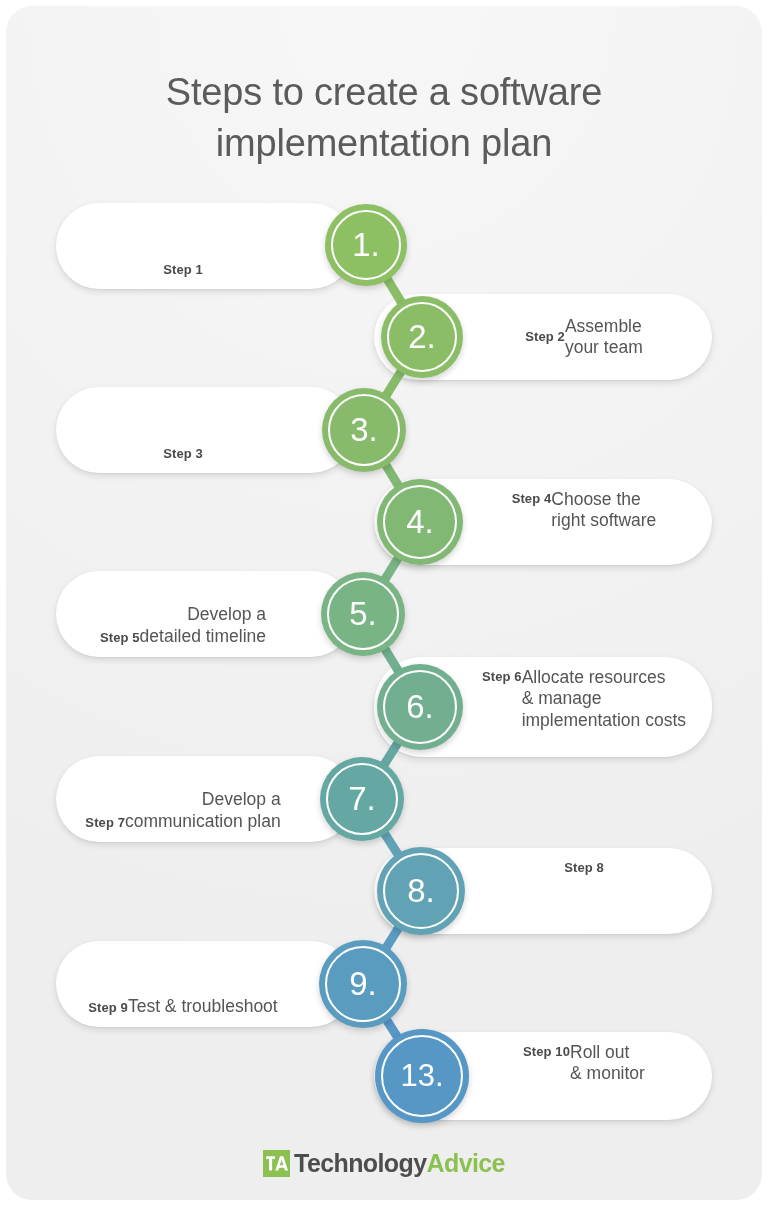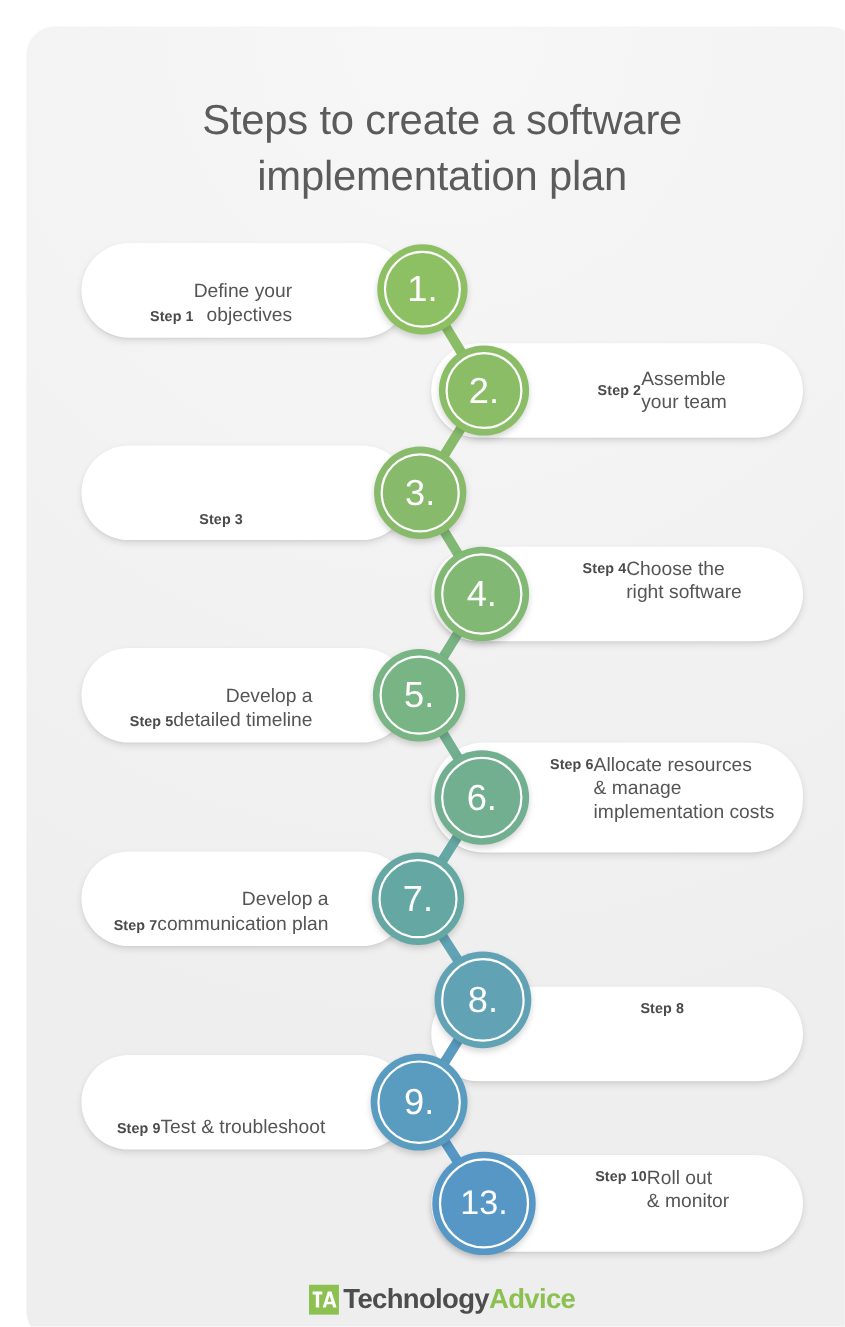--- a/index.html
+++ b/index.html
@@ -12,21 +12,21 @@
     height: 1206px;
     overflow: hidden;
     font-family: "Liberation Sans", sans-serif;
   }
 
   #page {
     position: relative;
     width: 768px;
     height: 1206px;
     box-sizing: border-box;
-    padding: 24px;
+    padding: 6px;
     background: #ffffff;
   }
 
   #canvas {
     position: relative;
     width: 756px;
     height: 1194px;
     border-radius: 26px;
     overflow: hidden;
     background:
@@ -178,22 +178,20 @@
         <div class="connector" style="height: 107.703px; left: 353.5px; top: 424px; transform-origin: 4.5px 0px; transform: rotate(-31.3287deg); background: rgb(128, 184, 116);"></div>
         <div class="connector" style="height: 108.227px; left: 409.5px; top: 516px; transform-origin: 4.5px 0px; transform: rotate(31.7809deg); background: rgb(121, 180, 132);"></div>
         <div class="connector" style="height: 109.078px; left: 352.5px; top: 608px; transform-origin: 4.5px 0px; transform: rotate(-31.5043deg); background: rgb(113, 175, 144);"></div>
         <div class="connector" style="height: 108.757px; left: 409.5px; top: 701px; transform-origin: 4.5px 0px; transform: rotate(32.2288deg); background: rgb(101, 168, 163);"></div>
         <div class="connector" style="height: 109.293px; left: 351.5px; top: 793px; transform-origin: 4.5px 0px; transform: rotate(-32.6722deg); background: rgb(97, 163, 181);"></div>
         <div class="connector" style="height: 109.604px; left: 410.5px; top: 885px; transform-origin: 4.5px 0px; transform: rotate(31.95deg); background: rgb(90, 156, 192);"></div>
         <div class="connector" style="height: 109.293px; left: 352.5px; top: 978px; transform-origin: 4.5px 0px; transform: rotate(-32.6722deg); background: rgb(86, 151, 198);"></div>
         <div class="step">
           <div class="card left" style="top: 197px; height: 86px;">
             <div class="step-label">Step 1</div>
-            <div class="step-text">Define your
-objectives</div>
           </div>
           <div class="circle" style="width: 82px; height: 82px; left: 319px; top: 198px; background: rgb(141, 191, 99);">
             <span class="ring"></span>
             <span class="num">1.</span>
           </div>
         </div>
         <div class="step">
           <div class="card right" style="top: 288px; height: 86px; align-items: center;">
             <div class="step-label">Step 2</div>
             <div class="step-text">Assemble
@@ -252,21 +250,21 @@
             <div class="step-label">Step 7</div>
             <div class="step-text">Develop a
 communication plan</div>
           </div>
           <div class="circle" style="width: 84px; height: 84px; left: 314px; top: 751px; background: rgb(101, 168, 163);">
             <span class="ring"></span>
             <span class="num">7.</span>
           </div>
         </div>
         <div class="step">
-          <div class="card right" style="top: 842px; height: 86px; margin-top: 31px;">
+          <div class="card right" style="top: 842px; height: 86px;">
             <div class="step-label">Step 8</div>
           </div>
           <div class="circle" style="width: 88px; height: 88px; left: 371px; top: 841px; background: rgb(97, 163, 181);">
             <span class="ring"></span>
             <span class="num">8.</span>
           </div>
         </div>
         <div class="step">
           <div class="card left" style="top: 935px; height: 86px;">
             <div class="step-label">Step 9</div>

